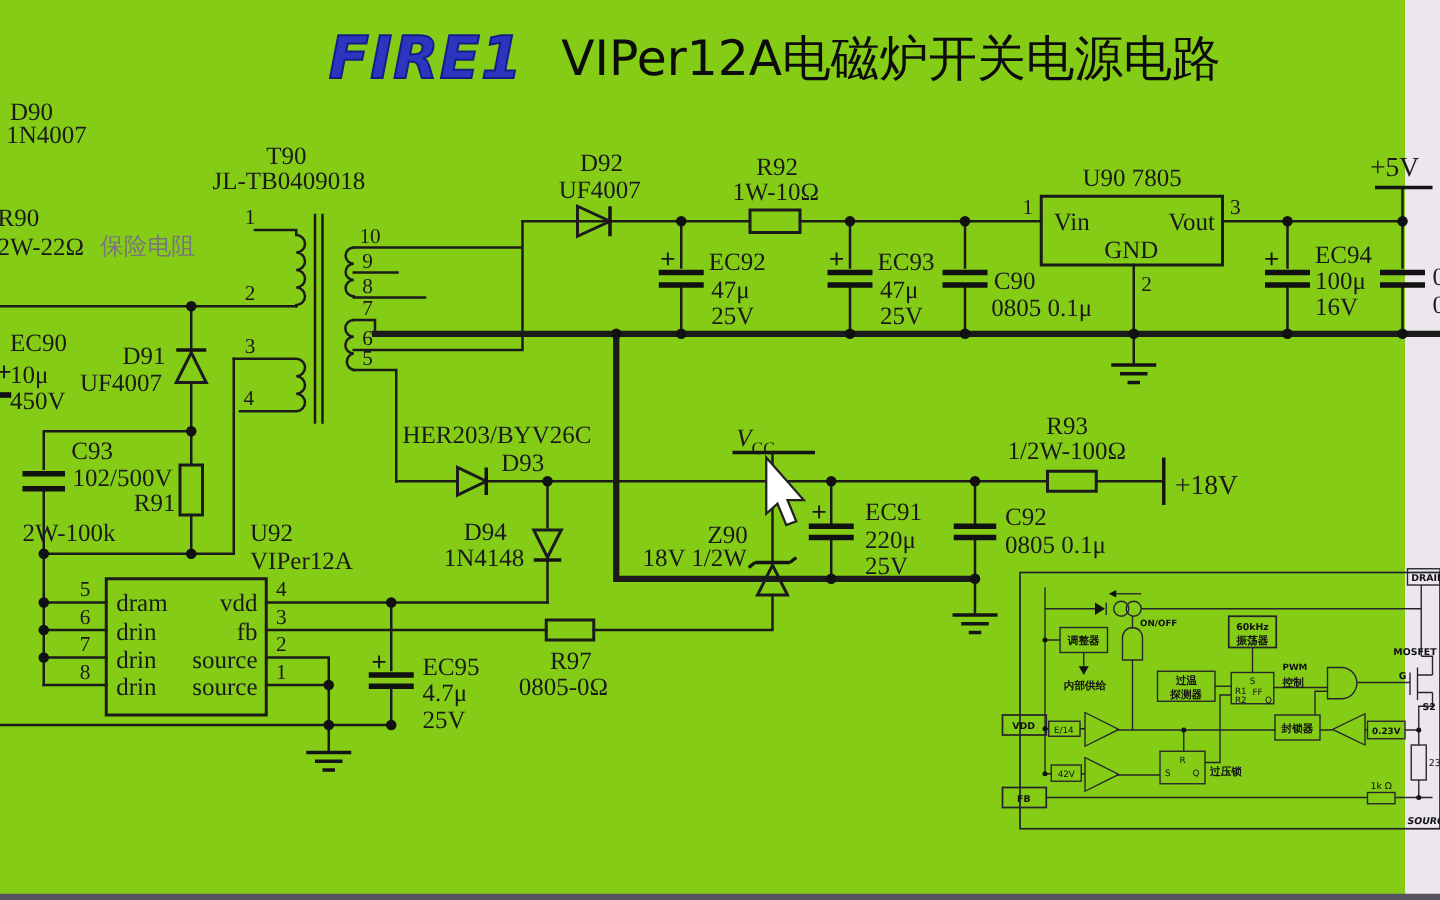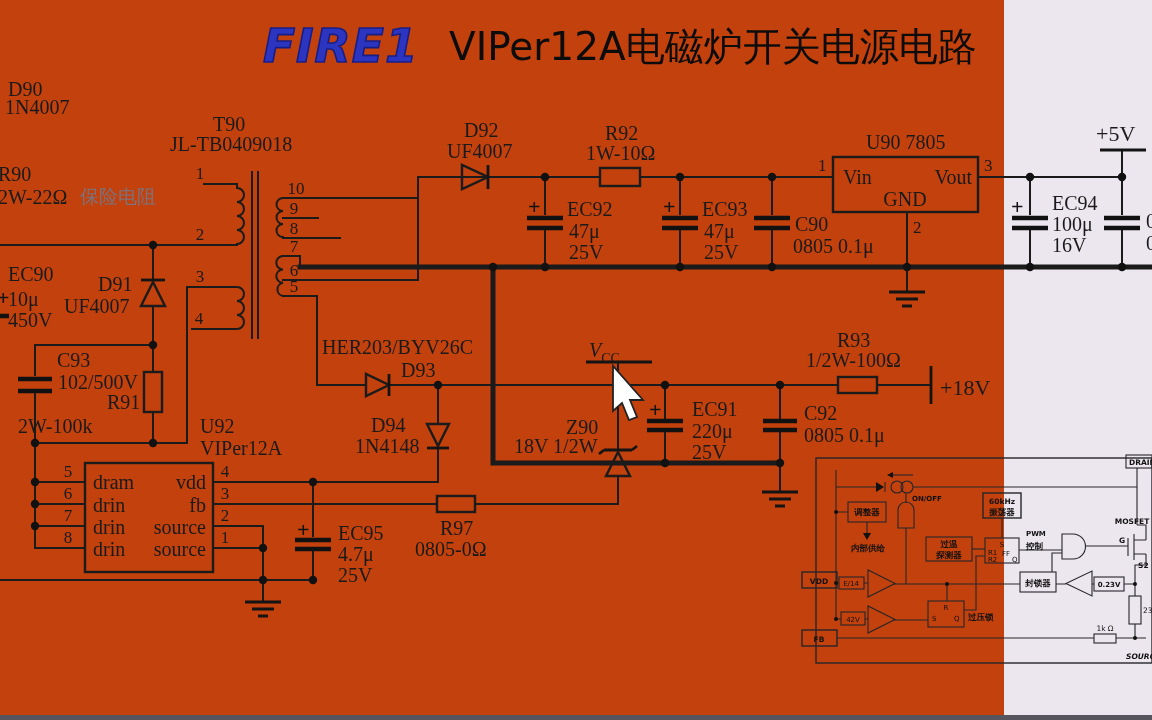--- a/index.html
+++ b/index.html
@@ -1,16 +1,16 @@
 <!DOCTYPE html>
 <html><head>
 <meta charset="utf-8">
 <style>
   html,body{margin:0;padding:0;width:1152px;height:720px;overflow:hidden;background:#ece6ee;}
-  #stage{position:relative;width:1004px;height:720px;background:#c2410c;}
+  #stage{position:relative;width:1124px;height:720px;background:#84cc16;}
   svg{position:absolute;left:0;top:0;}
   .wire{fill:none;stroke:#1b1b1b;stroke-width:2;stroke-linecap:square;}
   .thick{stroke-width:5;}
   .sym{fill:none;stroke:#1b1b1b;stroke-width:2.4;}
   .bar{stroke:#141414;stroke-width:2.8;fill:none;}
   .plate{stroke:#111;stroke-width:4.5;fill:none;}
   .dot{fill:#111;stroke:none;}
   .lbl{font-family:"Liberation Serif",serif;font-size:20px;fill:#1a1a1a;}
   .lbl-sm{font-family:"Liberation Serif",serif;font-size:17px;fill:#1a1a1a;}
   .lbl-big{font-family:"Liberation Serif",serif;font-size:22px;fill:#1a1a1a;}

